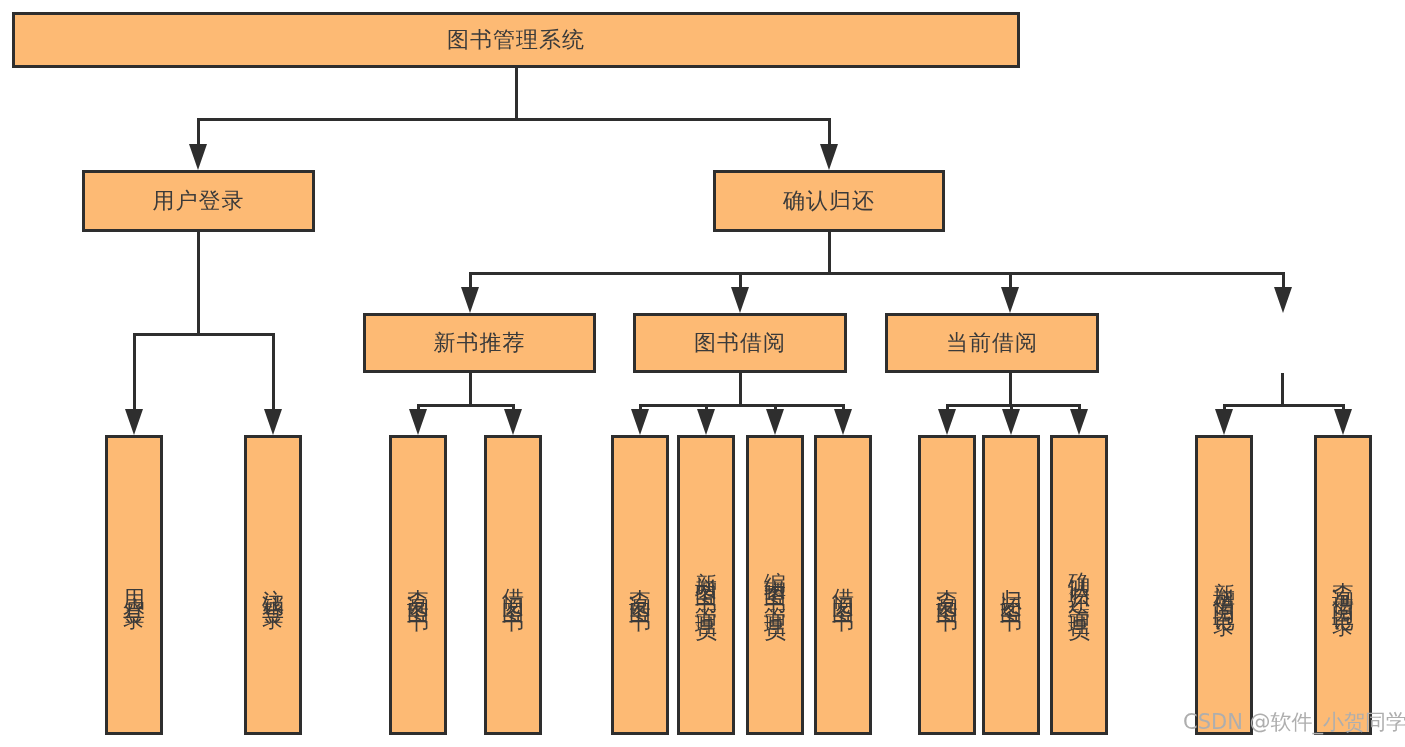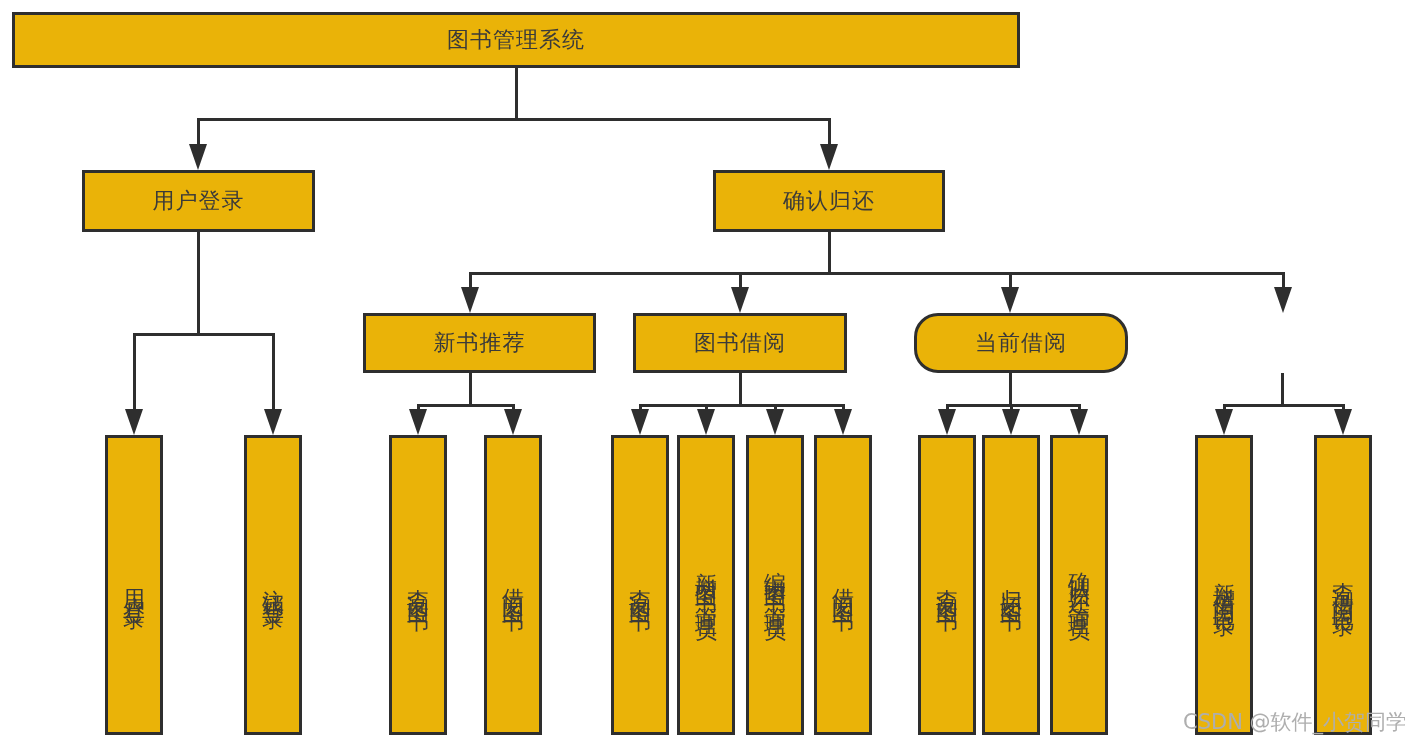--- a/index.html
+++ b/index.html
@@ -3,21 +3,21 @@
 <meta charset="utf-8">
 <style>
   :root { --line:#2e2e2e; --text:#3a3a3a; --wm:#aeaeae; }
   html,body { margin:0; padding:0; background:#ffffff; }
   #canvas {
     position:relative; width:1405px; height:747px; background:#ffffff;
     font-family:"DejaVu Sans","Liberation Sans",sans-serif; overflow:hidden;
   }
   .box {
     position:absolute; box-sizing:border-box; border:3px solid var(--line);
-    background:#eab308; color:var(--text);
+    background:#fdba74; color:var(--text);
     display:flex; align-items:center; justify-content:center;
     font-size:22px; letter-spacing:1px; text-align:center;
   }
   .vbox span {
     writing-mode:vertical-rl; text-orientation:mixed;
     letter-spacing:7px; line-height:52px; font-size:22px;
   }
   .hline { position:absolute; height:3px; background:var(--line); }
   .vline { position:absolute; width:3px;  background:var(--line); }
   .arrow {
@@ -35,21 +35,21 @@
 
 <div id="canvas">
 
   <div class="box" style="left:12px; top:12px; width:1008px; height:56px;">图书管理系统</div>
 
   <div class="box" style="left:82px; top:170px; width:233px; height:62px;">用户登录</div>
   <div class="box" style="left:713px; top:170px; width:232px; height:62px;">确认归还</div>
 
   <div class="box" style="left:363px; top:313px; width:233px; height:60px;">新书推荐</div>
   <div class="box" style="left:633px; top:313px; width:214px; height:60px;">图书借阅</div>
-  <div class="box" style="left:914px; top:313px; width:214px; height:60px;border-radius:24px;">当前借阅</div>
+  <div class="box" style="left:885px; top:313px; width:214px; height:60px;">当前借阅</div>
 
   <div class="box vbox" style="left:105px; top:435px; width:58px; height:300px;">
     <span>用户登录</span>
     </div>
   <div class="box vbox" style="left:244px; top:435px; width:58px; height:300px;">
     <span>注销登录</span>
     </div>
 
   <div class="box vbox" style="left:389px; top:435px; width:58px; height:300px;">
     <span>查询图书</span>

